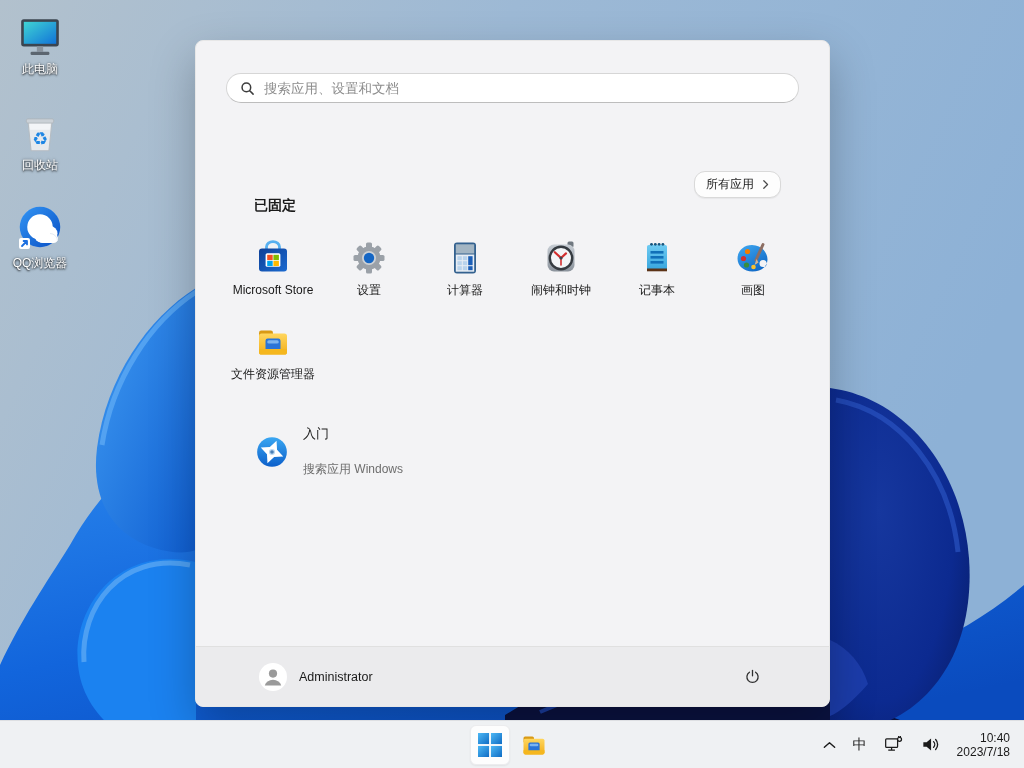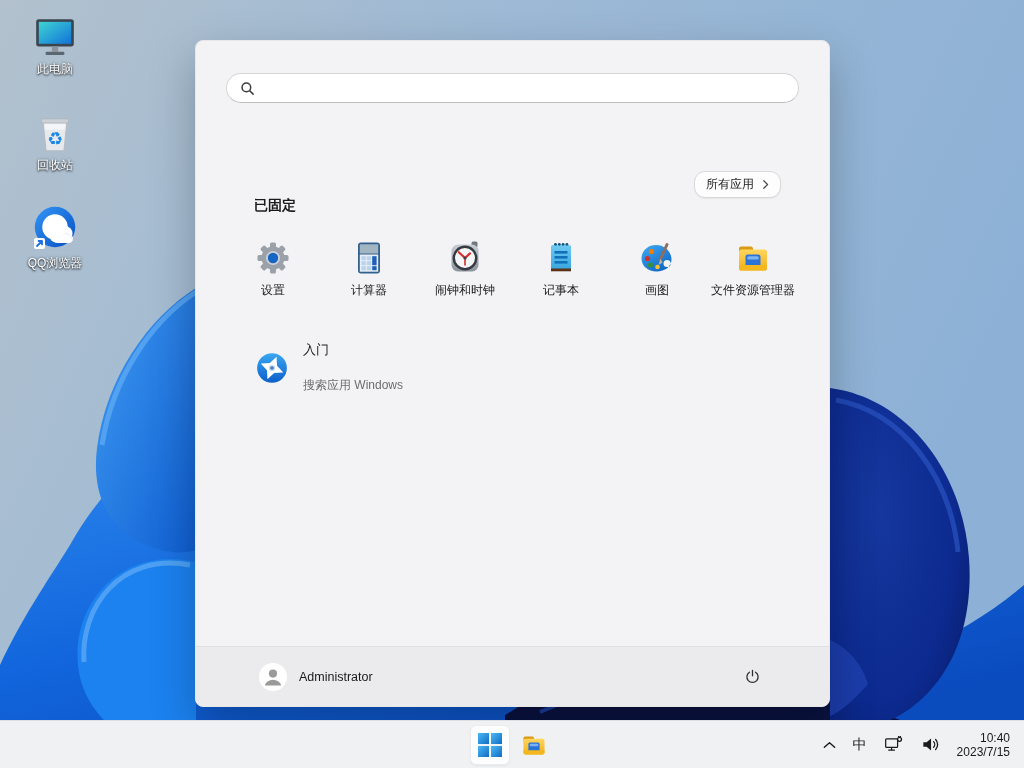--- a/index.html
+++ b/index.html
@@ -5,21 +5,21 @@
   * { margin:0; padding:0; box-sizing:border-box; }
   html,body { width:1024px; height:768px; overflow:hidden; }
   body { font-family:"Liberation Sans","DejaVu Sans",sans-serif; }
 
   .screen { position:relative; width:1024px; height:768px; overflow:hidden; background:#9cb8d4; }
 
   svg.wallpaper { position:absolute; left:0; top:0; width:1024px; height:768px; }
 
   
   .desktop-icons { position:absolute; left:0; top:8px; width:78px; }
-  .desktop-icon { position:absolute; left:16px; width:78px; text-align:center; cursor:default; }
+  .desktop-icon { position:absolute; left:1px; width:78px; text-align:center; cursor:default; }
   .desktop-icon .dico { display:flex; justify-content:center; align-items:flex-end; height:50px; }
   .desktop-icon .dlabel {
     margin-top:2px; font-size:12px; color:#fff; line-height:14px;
     text-shadow:0 1px 2px rgba(0,0,0,.85), 0 0 3px rgba(0,0,0,.5);
   }
 
   
   .start-menu {
     position:absolute; left:195px; top:40px; width:635px; height:667px;
     background:#f3f3f5; border:1px solid #e7e7e7; border-radius:8px;
@@ -239,36 +239,51 @@
   <div class="start-menu">
     <div class="menu-content">
 
       <div class="search-box">
         <span style="display:flex;">
           <svg width="15" height="15" viewBox="0 0 16 16" fill="none" stroke="#3c3c3c" stroke-width="1.6">
             <circle cx="6.8" cy="6.8" r="4.6"></circle>
               <path d="M10.4 10.4 L14 14" stroke-linecap="round"></path>
           </svg>
         </span>
+        <input type="text" placeholder="搜索应用、设置和文档" style="">
       </div>
 
       <div class="section-row pinned-row">
         <div class="section-title">已固定</div>
         <button class="all-apps-btn">
           <span>所有应用</span>
           <span style="display:flex;">
             <svg width="7" height="11" viewBox="0 0 10 16" fill="none" stroke="#4a4a4a" stroke-width="1.8" stroke-linecap="round" stroke-linejoin="round">
                 <path d="M2.5 2.5 L8 8 L2.5 13.5"></path>
               </svg>
           </span>
         </button>
       </div>
 
       <div class="app-grid">
 
+        <div class="app-tile">
+          <div class="ticon">
+            <svg width="40" height="40" viewBox="0 0 40 40">
+              <path d="M13.5 11 V8.8 a6.5 5.2 0 0 1 13 0 V11" fill="none" stroke="#58b0f0" stroke-width="2.8"></path>
+              <rect x="6" y="10.5" width="28" height="23" rx="3" fill="url(#storeBag)"></rect>
+              <rect x="12.6" y="15.2" width="14.8" height="13.6" rx="1.6" fill="#fff"></rect>
+              <rect x="14.2" y="16.8" width="5.5" height="5.3" fill="#f25022"></rect>
+              <rect x="20.4" y="16.8" width="5.5" height="5.3" fill="#7fba00"></rect>
+              <rect x="14.2" y="22.8" width="5.5" height="5.3" fill="#00a4ef"></rect>
+              <rect x="20.4" y="22.8" width="5.5" height="5.3" fill="#ffb900"></rect>
+            </svg>
+          </div>
+          <div class="tlabel">Microsoft Store</div>
+        </div>
 
         <div class="app-tile">
           <div class="ticon">
             <svg width="40" height="40" viewBox="0 0 40 40">
               <g fill="#9ba1a8">
                 <g transform="rotate(0 20 20)">
                     <rect x="17" y="4.5" width="6" height="7" rx="1.6"></rect>
                   </g>
                 <g transform="rotate(45 20 20)">
                     <rect x="17" y="4.5" width="6" height="7" rx="1.6"></rect>
@@ -480,18 +495,18 @@
         <span style="display:flex;">
           <svg width="21" height="21" viewBox="0 0 22 22">
             <path d="M3.5 8.6 h3.4 L11.6 4.8 v12.4 L6.9 13.4 H3.5 Z" fill="#1b1b1b"></path>
             <path d="M14.2 8 a4.3 4.3 0 0 1 0 6" stroke="#1b1b1b" stroke-width="1.4" fill="none" stroke-linecap="round"></path>
             <path d="M16.4 5.8 a7.6 7.6 0 0 1 0 10.4" stroke="#1b1b1b" stroke-width="1.4" fill="none" stroke-linecap="round"></path>
           </svg>
         </span>
       </div>
       <div class="clock">
         <div>10:40</div>
-        <div>2023/7/15</div>
+        <div>2023/7/18</div>
       </div>
     </div>
   </div>
 
 </div>
 
 </body></html>

